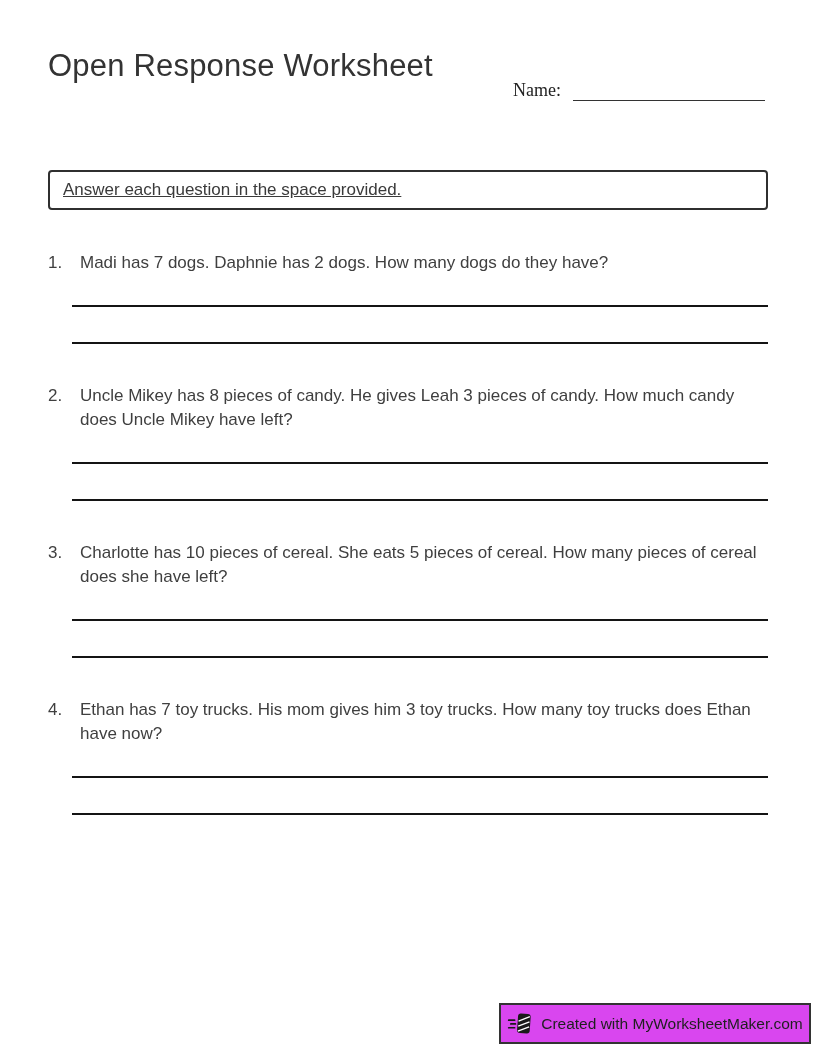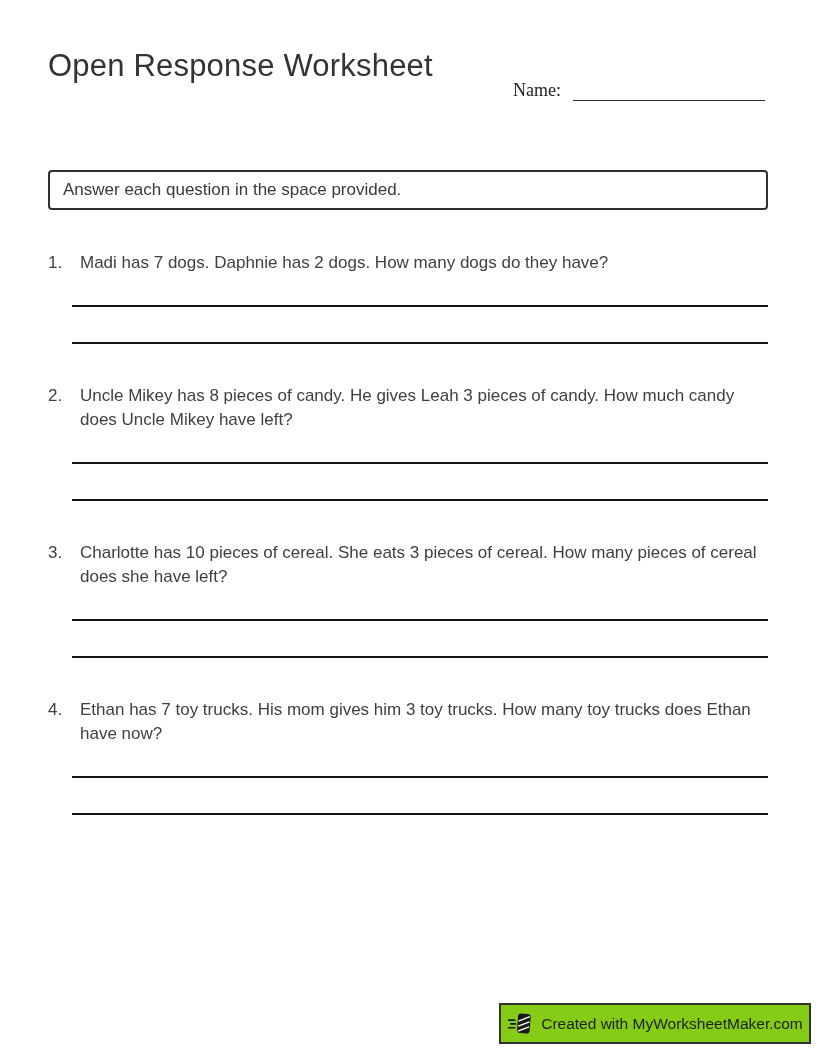--- a/index.html
+++ b/index.html
@@ -64,20 +64,21 @@
     border: 2px solid #2f2f2f;
     border-radius: 4px;
     display: flex;
     align-items: center;
     padding-left: 13px;
     background: #ffffff;
   }
   .instructions-text {
     font-size: 17px;
     color: #3a3a3a;
+    text-decoration: underline;
   }
 
   
   .questions {
     position: absolute;
     left: 48px;
     top: 251px;
     width: 720px;
   }
   .question-row {
@@ -103,21 +104,21 @@
   .question-row.following { margin-top: 40px; }
 
   
   .footer-credit-box {
     position: absolute;
     left: 499px;
     top: 1003px;
     width: 312px;
     height: 41px;
     border: 2px solid #333333;
-    background: #84cc16;
+    background: #d946ef;
     display: flex;
     align-items: center;
     justify-content: center;
     gap: 7px;
   }
   .footer-logo { flex: 0 0 auto; display: block; }
   .footer-credit-text {
     font-size: 15.5px;
     color: #1f1f1f;
     white-space: nowrap;
@@ -152,21 +153,21 @@
 
     <div class="question-row following">
       <span class="q-num">2.</span>
       <span class="q-text">Uncle Mikey has 8 pieces of candy. He gives Leah 3 pieces of candy. How much candy does Uncle Mikey have left?</span>
     </div>
     <div class="answer-line first"></div>
     <div class="answer-line second"></div>
 
     <div class="question-row following">
       <span class="q-num">3.</span>
-      <span class="q-text">Charlotte has 10 pieces of cereal. She eats 3 pieces of cereal. How many pieces of cereal does she have left?</span>
+      <span class="q-text">Charlotte has 10 pieces of cereal. She eats 5 pieces of cereal. How many pieces of cereal does she have left?</span>
     </div>
     <div class="answer-line first"></div>
     <div class="answer-line second"></div>
 
     <div class="question-row following">
       <span class="q-num">4.</span>
       <span class="q-text">Ethan has 7 toy trucks. His mom gives him 3 toy trucks. How many toy trucks does Ethan have now?</span>
     </div>
     <div class="answer-line first"></div>
     <div class="answer-line second"></div>

